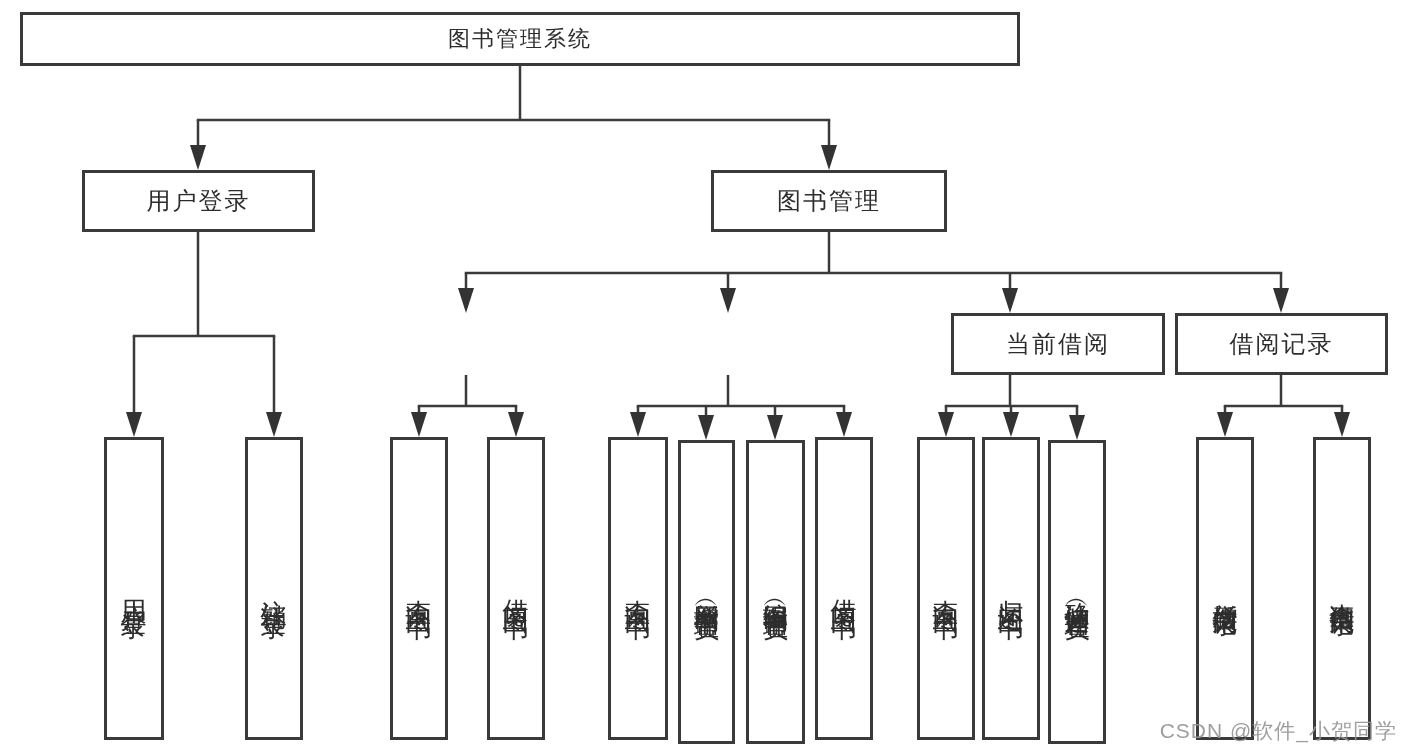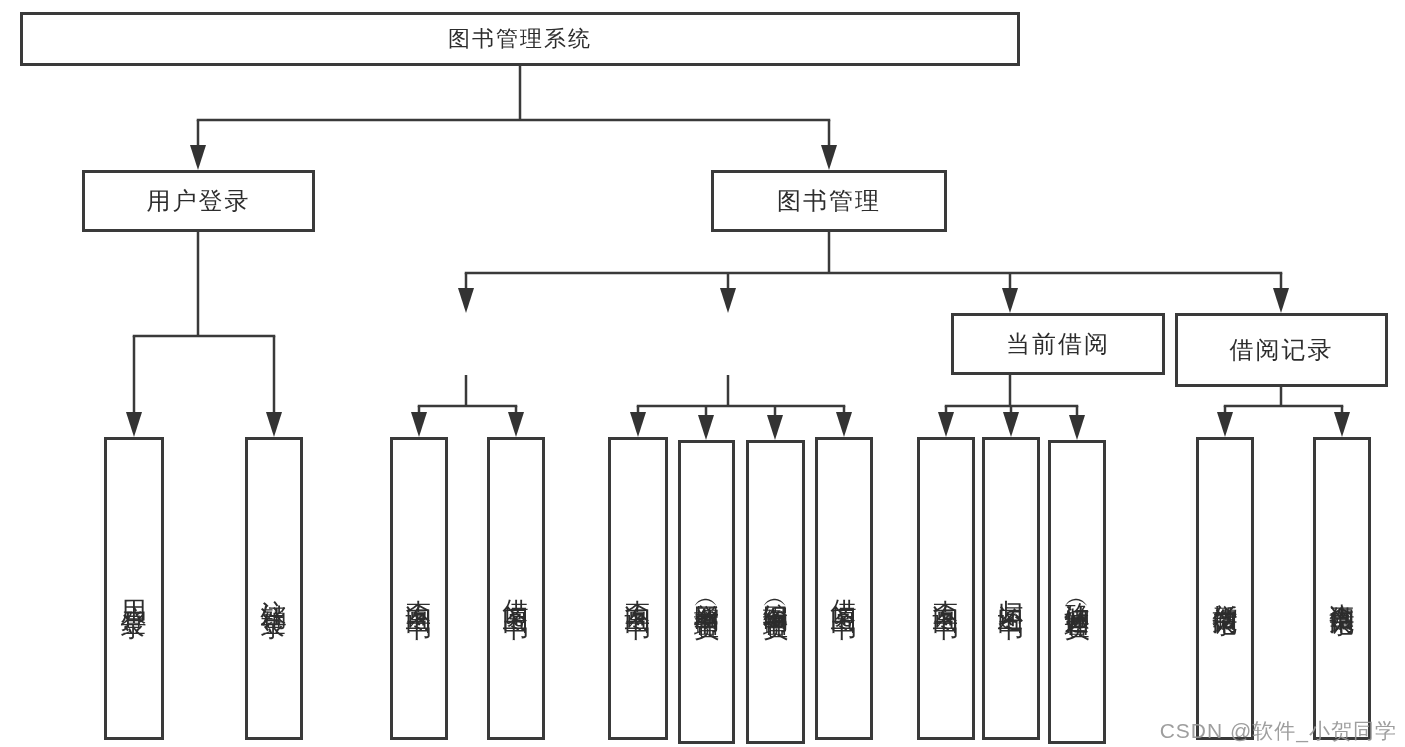--- a/index.html
+++ b/index.html
@@ -138,21 +138,21 @@
       <polygon points="1334,412 1350,412 1342,437"></polygon>
     </g>
   </svg>
 
   <div class="node root" style="left:20px; top:12px; width:1000px; height:54px;">图书管理系统</div>
 
   <div class="node" style="left:82px; top:170px; width:233px; height:62px;">用户登录</div>
   <div class="node" style="left:711px; top:170px; width:236px; height:62px;">图书管理</div>
 
   <div class="node" style="left:903px; top:313px; width:214px; height:62px;margin-left:48px;">当前借阅</div>
-  <div class="node" style="left:1175px; top:313px; width:213px; height:74px;">借阅记录</div>
+  <div class="node" style="left:1175px; top:313px; width:213px; height:62px;">借阅记录</div>
 
   <div class="leaf" style="left:104px; top:437px; width:60px; height:303px;">用户登录</div>
   <div class="leaf" style="left:245px; top:437px; width:58px; height:303px;">注销登录</div>
 
   <div class="leaf" style="left:390px; top:437px; width:58px; height:303px;">查询图书</div>
   <div class="leaf" style="left:487px; top:437px; width:58px; height:303px;">借阅图书</div>
 
   <div class="leaf" style="left:608px; top:437px; width:60px; height:303px;">查询图书</div>
   <div class="leaf long" style="left:678px; top:440px; width:57px; height:304px;">新增图书（管理员）</div>
   <div class="leaf long" style="left:746px; top:440px; width:59px; height:304px;">编辑图书（管理员）</div>

